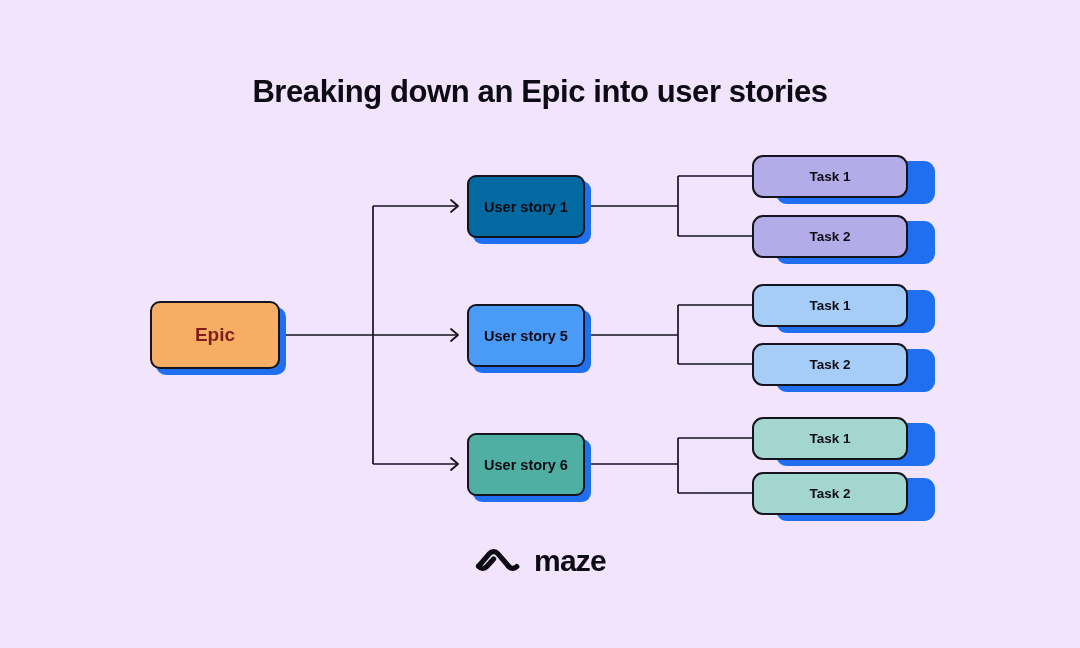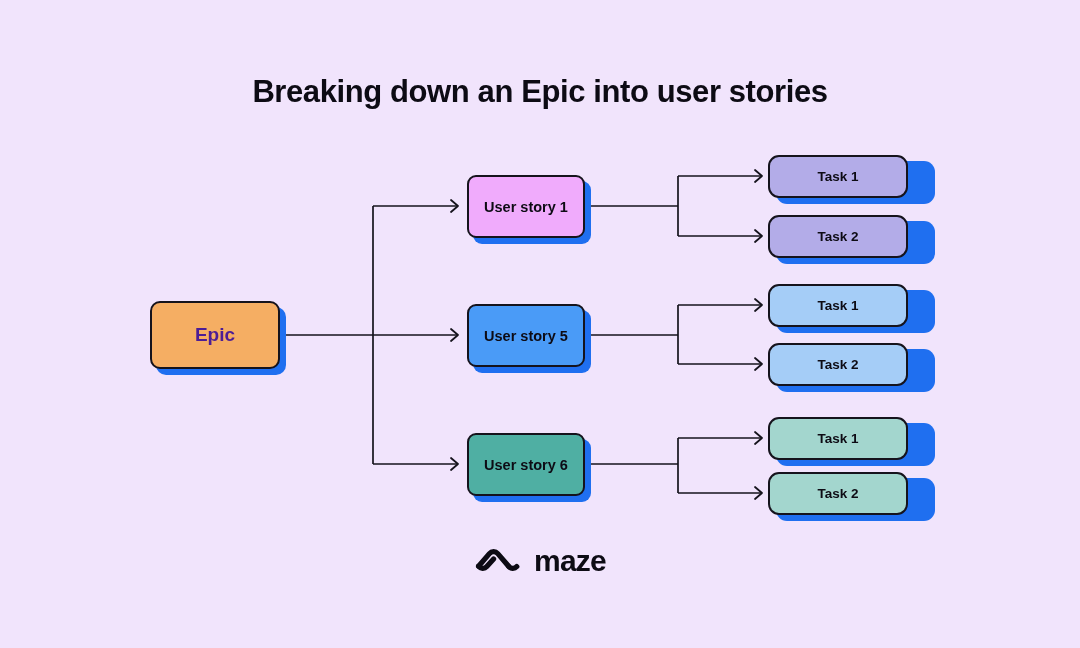--- a/index.html
+++ b/index.html
@@ -91,22 +91,22 @@
   }
   .story-shadow {
     left: 473px;
     width: 118px;
     height: 63px;
     border-radius: 9px;
   }
 
   
   .task {
-    left: 768px;
-    width: 140px;
+    left: 752px;
+    width: 156px;
     height: 43px;
     border-radius: 11px;
     font-size: 13.5px;
     font-weight: bold;
   }
   .task-shadow {
     left: 776px;
     width: 159px;
     height: 43px;
     border-radius: 11px;
@@ -174,26 +174,26 @@
         <path d="M755 230 L762 236 L755 242"></path>
         <path d="M755 299 L762 305 L755 311"></path>
         <path d="M755 358 L762 364 L755 370"></path>
         <path d="M755 432 L762 438 L755 444"></path>
         <path d="M755 487 L762 493 L755 499"></path>
       </g>
     </g>
   </svg>
 
   <div class="shadow epic-shadow" style="background-color: rgb(31, 111, 240);"></div>
-  <div class="node epic" style="background-color: rgb(245, 174, 99); border-color: rgb(21, 19, 28); color: #4c1d95;">
+  <div class="node epic" style="background-color: rgb(245, 174, 99); border-color: rgb(21, 19, 28); color: #7f1d1d;">
     <span class="label">Epic</span>
   </div>
 
   <div class="shadow story-shadow" style="top: 181px; background-color: rgb(31, 111, 240);"></div>
-  <div class="node story" style="top: 175px; background-color: #f0abfc; border-color: rgb(21, 19, 28); color: rgb(13, 11, 20);">
+  <div class="node story" style="top: 175px; background-color: #0369a1; border-color: rgb(21, 19, 28); color: rgb(13, 11, 20);">
     <span class="label">User story 1</span>
   </div>
 
   <div class="shadow task-shadow" style="top: 161px; background-color: rgb(31, 111, 240);"></div>
   <div class="node task" style="top: 155px; background-color: rgb(179, 172, 232); border-color: rgb(21, 19, 28); color: rgb(13, 11, 20);">
     <span class="label">Task 1</span>
   </div>
 
   <div class="shadow task-shadow" style="top: 221px; background-color: rgb(31, 111, 240);"></div>
   <div class="node task" style="top: 215px; background-color: rgb(179, 172, 232); border-color: rgb(21, 19, 28); color: rgb(13, 11, 20);">

